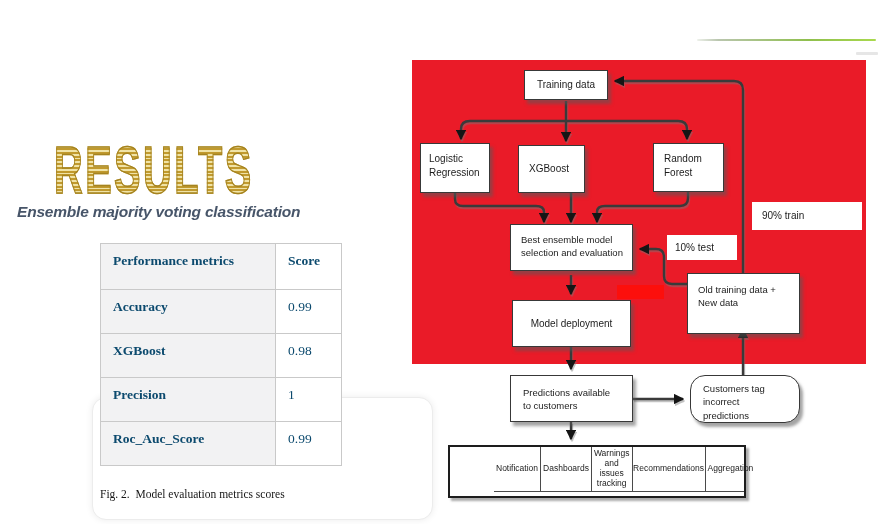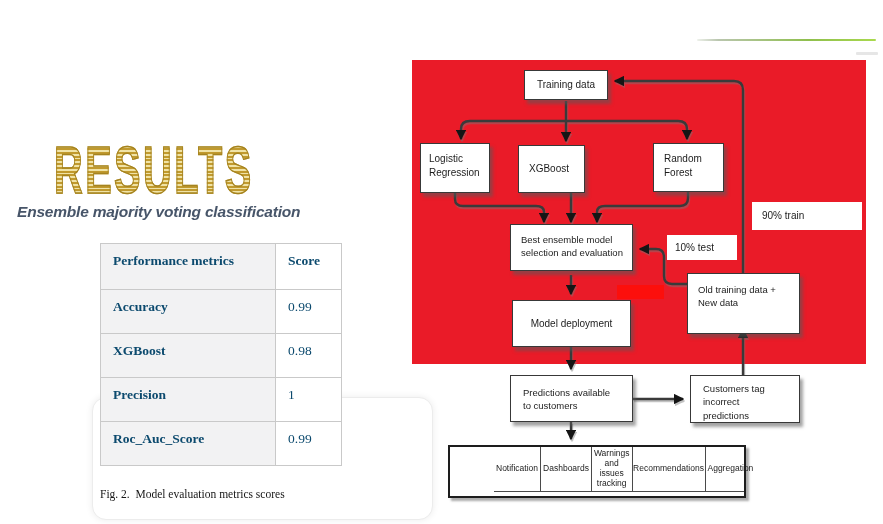--- a/index.html
+++ b/index.html
@@ -88,21 +88,21 @@
   .n-training   { left:524px; top:70px;  width:84px;  height:30px; }
   .n-logistic   { left:420px; top:143px; width:70px;  height:50px; padding:8px 0 0 8px; }
   .n-xgboost    { left:518px; top:145px; width:67px;  height:48px; padding-left:10px; }
   .n-randforest { left:653px; top:143px; width:71px;  height:49px; padding:8px 0 0 10px; }
   .n-train90    { left:752px; top:202px; width:110px; height:28px; padding-left:10px; }
   .n-test10     { left:667px; top:235px; width:70px;  height:25px; padding-left:8px; }
   .n-best       { left:510px; top:224px; width:123px; height:47px; padding:8px 0 0 10px; font-size:9.5px; }
   .n-oldtrain   { left:687px; top:273px; width:113px; height:61px; padding:9px 0 0 10px; font-size:9.5px; }
   .n-deploy     { left:512px; top:300px; width:119px; height:47px; }
   .n-predict    { left:510px; top:375px; width:123px; height:47px; padding:10px 0 0 12px; font-size:9.5px; }
-  .n-custtag    { left:690px; top:375px; width:110px; height:48px; padding:6px 0 0 12px; font-size:9.5px; }
+  .n-custtag    { left:690px; top:375px; width:110px; height:48px; padding:6px 0 0 12px; font-size:9.5px;border-radius:15px; }
 
   .pipeline {
     position:absolute; left:448px; top:445px; width:298px; height:53px;
     background:#fff; border:2px solid #1d1d1d;
     box-shadow:3px 3px 2px rgba(90,90,90,0.5); box-sizing:border-box;
   }
   .pipeline .row {
     position:absolute; left:0; top:0; right:0; height:44px;
     display:flex; border-bottom:1.5px solid #4a4a4a;margin-left:44px;
   }

